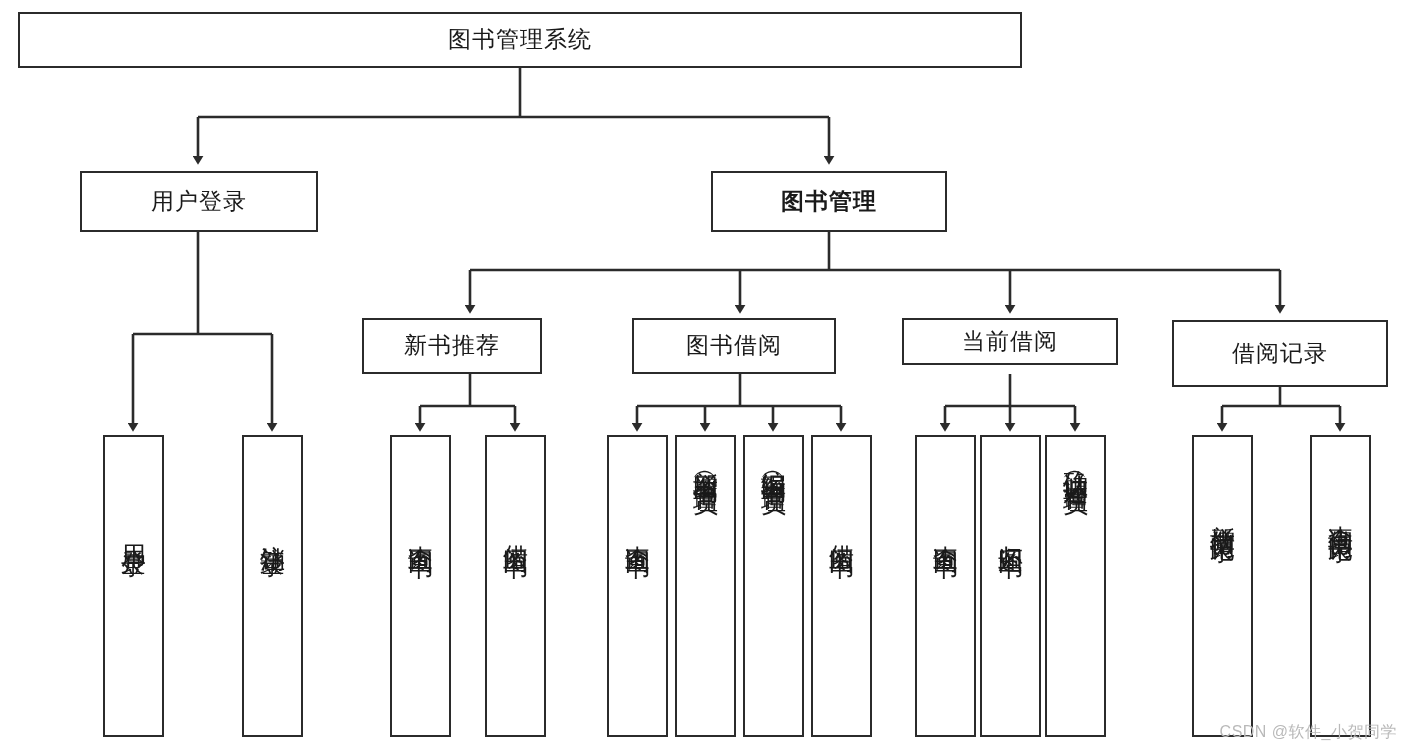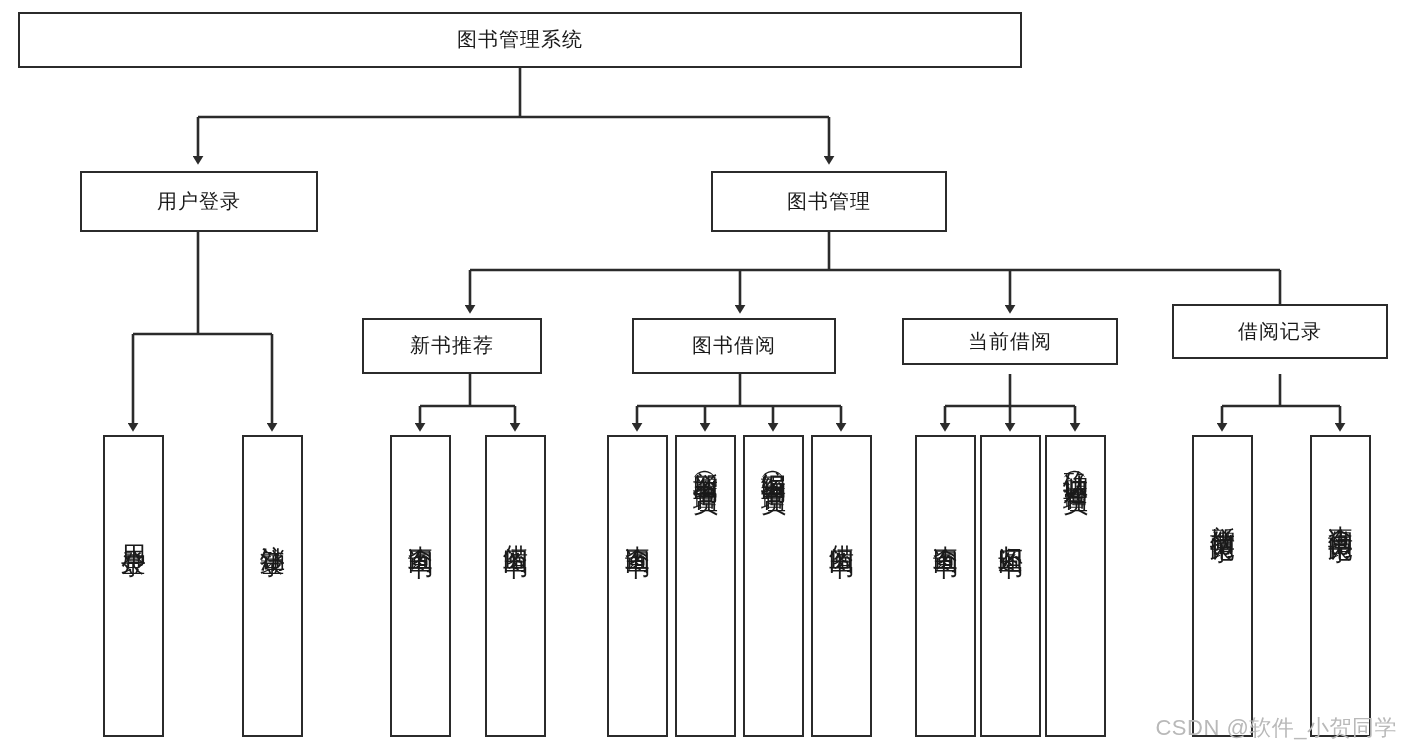--- a/index.html
+++ b/index.html
@@ -34,21 +34,21 @@
     align-items: center;
     justify-content: center;
     color: #1a1a1a;
   }
   .node .label {
     display: block;
     text-align: center;
     line-height: 1.18;
   }
   .h-node .label {
-    font-size: 20px;
+    font-size: 23px;
     letter-spacing: 1px;
   }
   .v-node {
     align-items: flex-start;
     justify-content: center;
     padding-top: 6px;
   }
   .v-node .label {
     writing-mode: vertical-rl;
     text-orientation: upright;
@@ -57,21 +57,21 @@
     white-space: nowrap;
     line-height: 1.0;
   }
   .v-node.short .label { padding-top: 82px; }
   .v-node.mid .label   { padding-top: 62px; }
   .v-node.tall .label  { padding-top: 8px; }
   #watermark {
     position: absolute;
     right: 8px;
     bottom: 4px;
-    font-size: 22px;
+    font-size: 16px;
     color: #b9b9b9;
     letter-spacing: 0.5px;
     white-space: nowrap;
   }
 </style>
 </head>
 <body>
 
 <div id="canvas">
 
@@ -125,34 +125,34 @@
     </g>
   </svg>
 
   <div class="node h-node" style="left:18px; top:12px; width:1004px; height:56px;">
     <span class="label">图书管理系统</span>
   </div>
 
   <div class="node h-node" style="left:80px; top:171px; width:238px; height:61px;">
     <span class="label">用户登录</span>
   </div>
-  <div class="node h-node" style="left:711px; top:171px; width:236px; height:61px;">
+  <div class="node h-node" style="left:711px; top:171px; width:236px; height:61px;font-weight:bold;">
     <span class="label">图书管理</span>
   </div>
 
   <div class="node h-node" style="left:362px; top:318px; width:180px; height:56px;">
     <span class="label">新书推荐</span>
   </div>
   <div class="node h-node" style="left:632px; top:318px; width:204px; height:56px;">
     <span class="label">图书借阅</span>
   </div>
   <div class="node h-node" style="left:902px; top:318px; width:216px; height:47px;">
     <span class="label">当前借阅</span>
   </div>
-  <div class="node h-node" style="left:1172px; top:304px; width:216px; height:55px;align-items:center;">
+  <div class="node h-node" style="left:1172px; top:320px; width:216px; height:67px;align-items:center;">
     <span class="label">借阅记录</span>
   </div>
 
   <div class="node v-node short" style="left:103px; top:435px; width:61px; height:302px;">
     <span class="label">用户登录</span>
   </div>
   <div class="node v-node short" style="left:242px; top:435px; width:61px; height:302px;">
     <span class="label">注销登录</span>
   </div>
 

